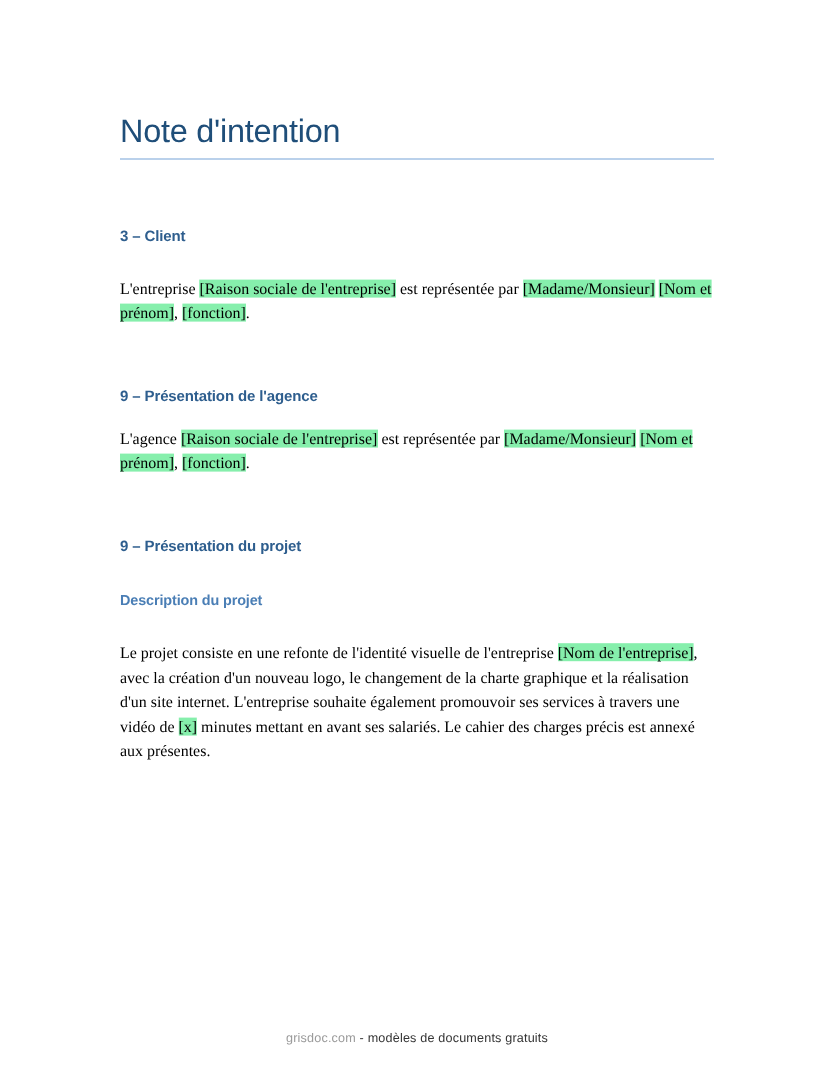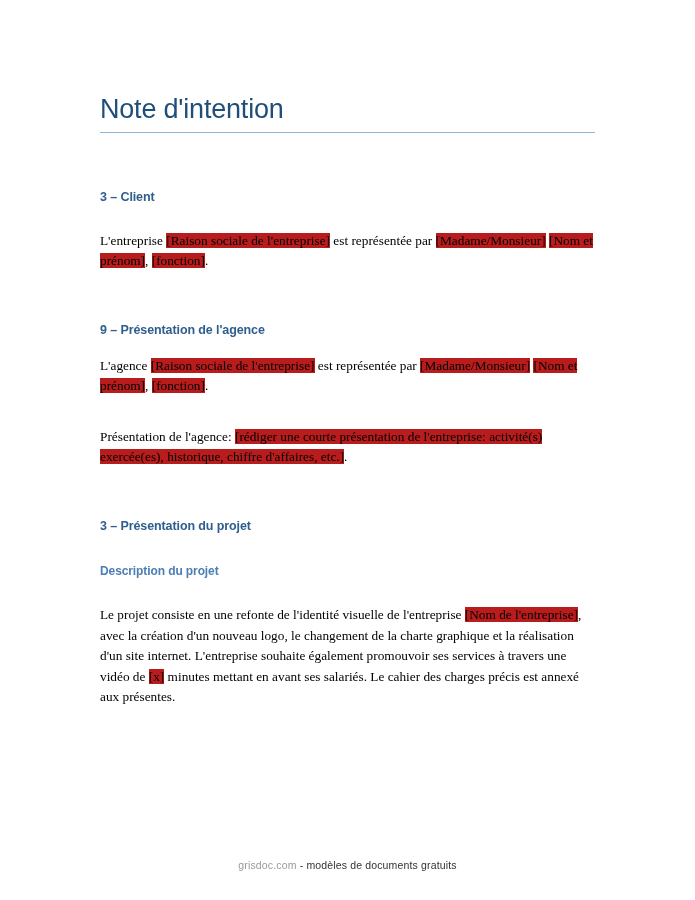--- a/index.html
+++ b/index.html
@@ -76,21 +76,21 @@
   .para {
     font-family: "Liberation Serif", "DejaVu Serif", serif;
     font-size: 13.3px;
     line-height: 20.5px;
     color: #000000;
     margin: 0;
     text-align: left;
   }
 
   .hl {
-    background-color: #b91c1c;
+    background-color: #86efac;
     color: #000000;
     box-decoration-break: clone;
     -webkit-box-decoration-break: clone;
   }
 
   
   .s-h1   { margin-top: 57px; }
   .s-p1   { margin-top: 26px; }
   .s-p2   { margin-top: 31px; }
   .s-h2   { margin-top: 51px; }
@@ -134,26 +134,23 @@
       <span>L'entreprise </span><span class="hl">[Raison sociale de l'entreprise]</span><span> est représentée par </span><span class="hl">[Madame/Monsieur]</span><span> </span><span class="hl">[Nom et prénom]</span><span>, </span><span class="hl">[fonction]</span><span>.</span>
     </p>
 
 
     <h2 class="h-section s-h2">9 – Présentation de l'agence</h2>
 
     <p class="para s-p3">
       <span>L'agence </span><span class="hl">[Raison sociale de l'entreprise]</span><span> est représentée par </span><span class="hl">[Madame/Monsieur]</span><span> </span><span class="hl">[Nom et prénom]</span><span>, </span><span class="hl">[fonction]</span><span>.</span>
     </p>
 
-    <p class="para s-p4">
-      <span>Présentation de l'agence: </span><span class="hl">[rédiger une courte présentation de l'entreprise: activité(s) exercée(es), historique, chiffre d'affaires, etc.]</span><span>.</span>
-    </p>
 
 
-    <h2 class="h-section s-h3">3 – Présentation du projet</h2>
+    <h2 class="h-section s-h3">9 – Présentation du projet</h2>
 
     <h3 class="h-sub s-hsub">Description du projet</h3>
 
     <p class="para s-p6">
       <span>Le projet consiste en une refonte de l'identité visuelle de l'entreprise </span><span class="hl">[Nom de l'entreprise]</span><span>, avec la création d'un nouveau logo, le changement de la charte graphique et la réalisation d'un site internet. L'entreprise souhaite également promouvoir ses services à travers une vidéo de </span><span class="hl">[x]</span><span> minutes mettant en avant ses salariés. Le cahier des charges précis est annexé aux présentes.</span>
     </p>
 
   </div>
 
   <div class="footer">

